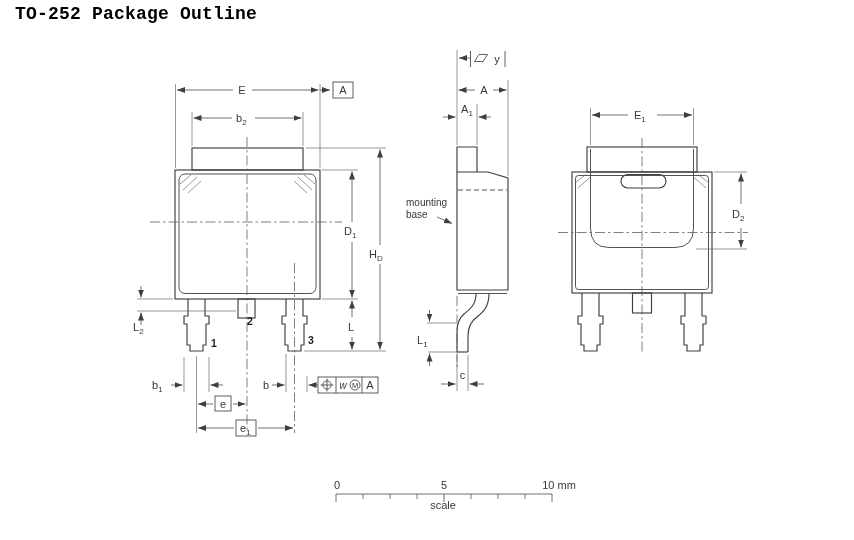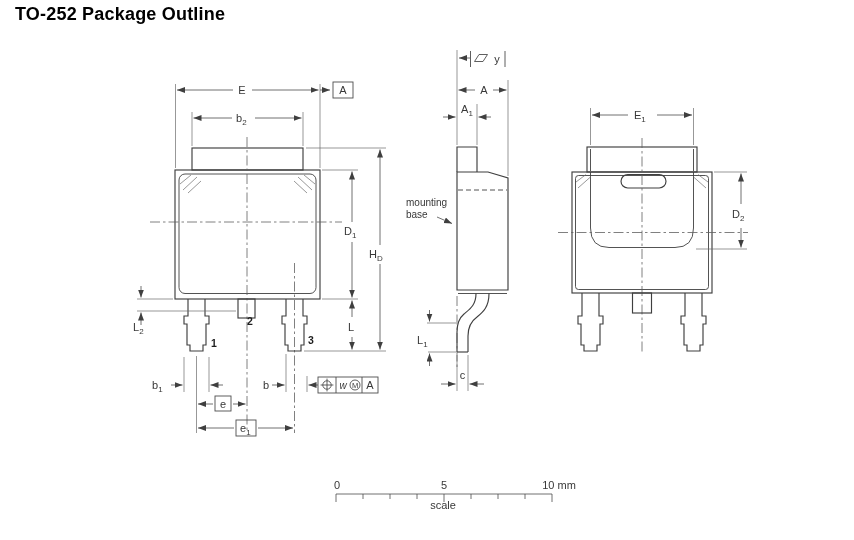--- a/index.html
+++ b/index.html
@@ -1,19 +1,19 @@
 <!DOCTYPE html>
 <html><head>
 <meta charset="utf-8">
 <style>
   html,body{margin:0;padding:0;background:#ffffff;}
   .page{position:relative;width:854px;height:540px;background:#fff;overflow:hidden;
         font-family:"Liberation Sans", sans-serif;}
   h1.title{position:absolute;left:15px;top:4px;margin:0;font-size:18px;font-weight:bold;
-        color:#000;letter-spacing:0.2px;font-family:Liberation Sans, sans-serif;}
+        color:#000;letter-spacing:0.2px;font-family:Liberation Mono, monospace;}
   svg{position:absolute;left:0;top:0;}
   svg text{font-family:"Liberation Sans", sans-serif;font-size:11px;fill:#383838;}
   .sub{font-size:8px;}
   .pin{font-weight:bold;font-size:10.5px;fill:#1e1e1e;}
   .small{font-size:10px;}
   .ol{fill:none;stroke:#3f3f3f;stroke-width:1.15;stroke-linejoin:miter;}
   .ol2{fill:none;stroke:#3f3f3f;stroke-width:0.9;}
   .dim{fill:none;stroke:#4d4d4d;stroke-width:0.8;}
   .ext{fill:none;stroke:#6b6b6b;stroke-width:0.7;}
   .cl{fill:none;stroke:#5f5f5f;stroke-width:0.8;stroke-dasharray:10 3 2.5 3;}

